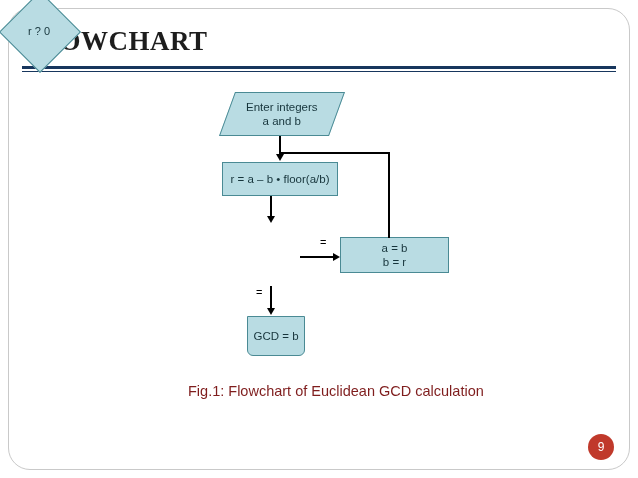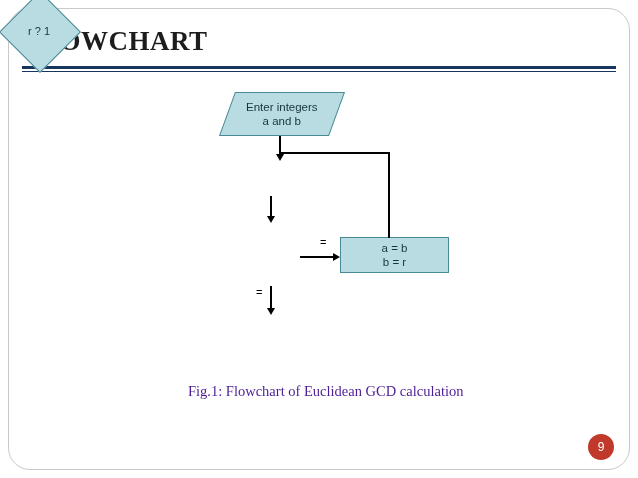--- a/index.html
+++ b/index.html
@@ -153,23 +153,23 @@
   }
   .elabel {
     position: absolute;
     font-size: 11px;
     color: #000000;
   }
   #caption {
     position: absolute;
     left: 188px;
     top: 383px;
-    font-family: Liberation Serif, serif;
+    font-family: Liberation Sans, sans-serif;
     font-size: 14.5px;
-    color: #4c1d95;
+    color: #7f1d1d;
   }
   #pagenum {
     position: absolute;
     right: 24px;
     bottom: 18px;
     width: 26px;
     height: 26px;
     border-radius: 50%;
     background: #c0392b;
     color: #ffffff;
@@ -192,43 +192,49 @@
   <div id="chart">
 
     <div class="node" id="n-input">
       <span class="inner">Enter integers
 a and b</span>
     </div>
 
     <div class="line" style="left:279px; top:136px; width:1.5px; height:19px;"></div>
     <div class="arrow arrow-down" style="left:276px; top:154px;"></div>
 
+    <div class="node" id="n-process">
+      <span>r = a – b • floor(a/b)</span>
+    </div>
 
     <div class="line" style="left:270px; top:196px; width:1.5px; height:21px;"></div>
     <div class="arrow arrow-down" style="left:267px; top:216px;"></div>
 
     <div id="n-decision">
       <div class="dia"></div>
-      <div class="dlabel">r ? 1</div>
+      <div class="dlabel">r ? 0</div>
     </div>
 
     <div class="line" style="left:300px; top:256px; width:34px; height:1.5px;"></div>
     <div class="arrow arrow-right" style="left:333px; top:253px;"></div>
     <div class="elabel" style="left:320px; top:236px;">=</div>
 
     <div class="node" id="n-assign">
       <span>a =  b
 b = r</span>
     </div>
 
     <div class="line" style="left:388px; top:152px; width:1.5px; height:86px;"></div>
     <div class="line" style="left:279px; top:152px; width:110px; height:1.5px;"></div>
 
     <div class="line" style="left:270px; top:286px; width:1.5px; height:24px;"></div>
     <div class="arrow arrow-down" style="left:267px; top:308px;"></div>
     <div class="elabel" style="left:256px; top:286px;">=</div>
 
+    <div class="node" id="n-out">
+      <span>GCD = b</span>
+    </div>
   </div>
 
   <div id="caption">Fig.1: Flowchart of Euclidean GCD calculation</div>
 
   <div id="pagenum">9</div>
 </div>
 
 </body></html>

